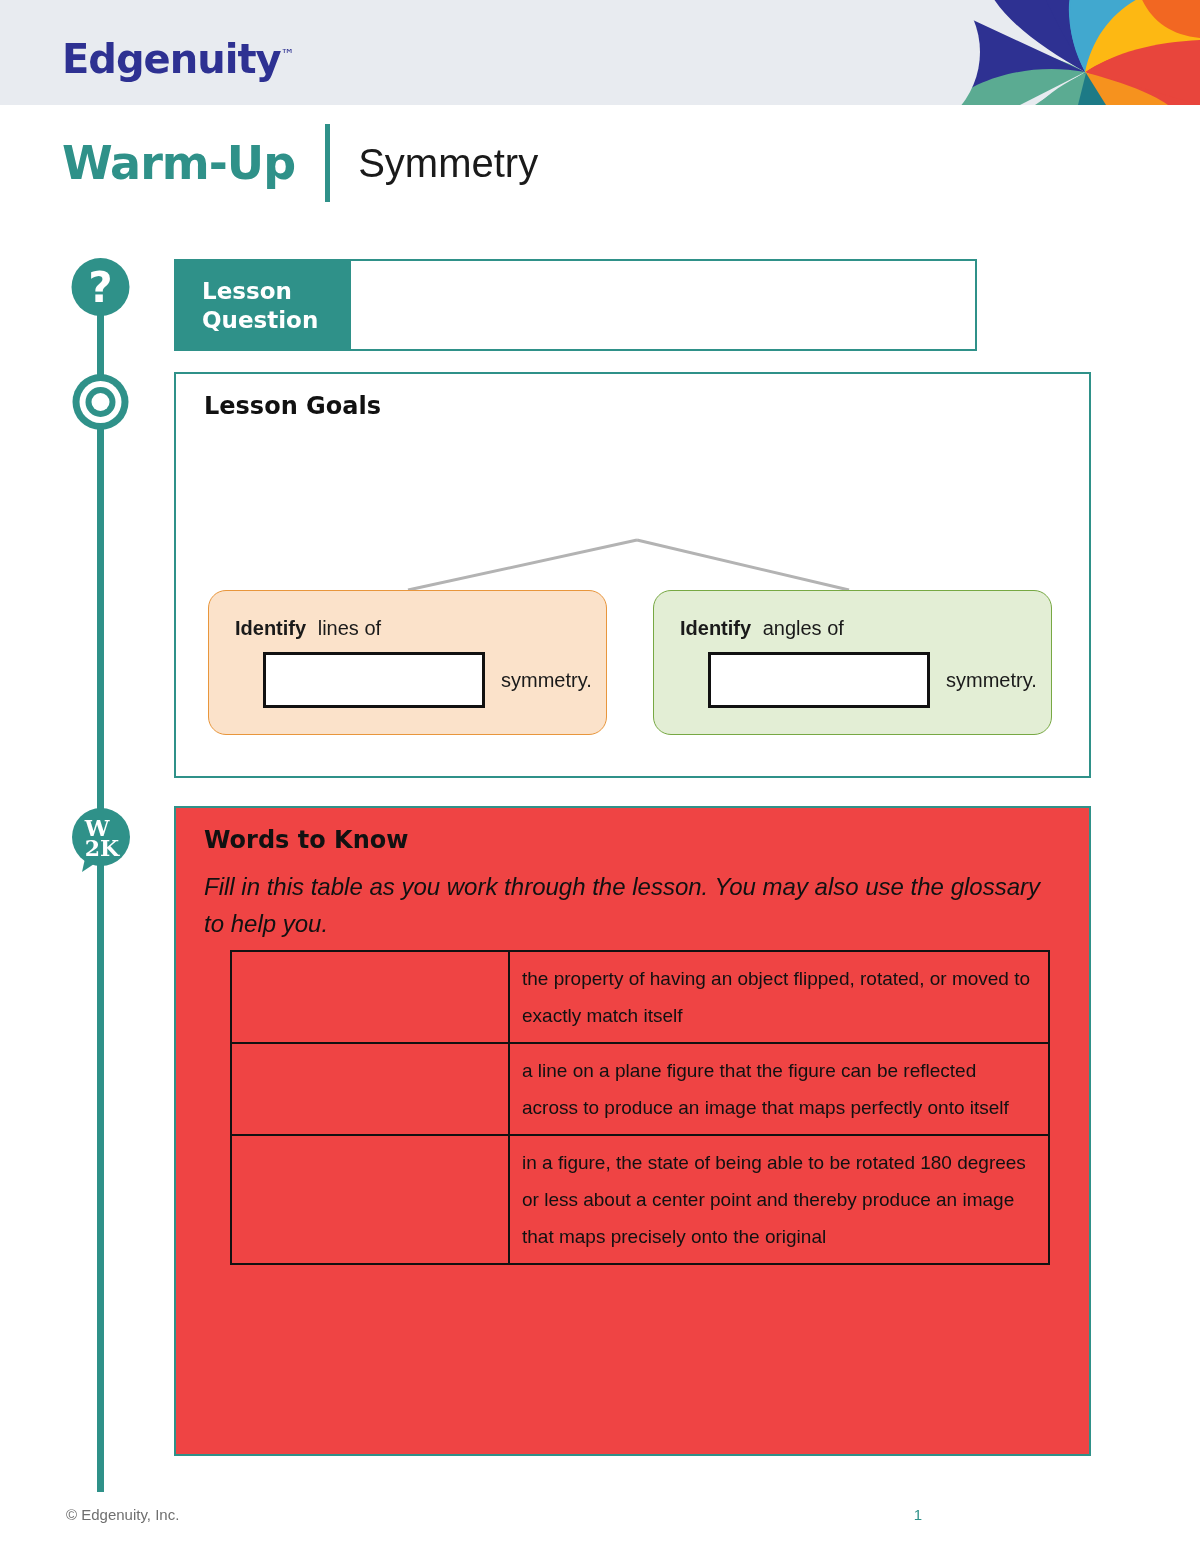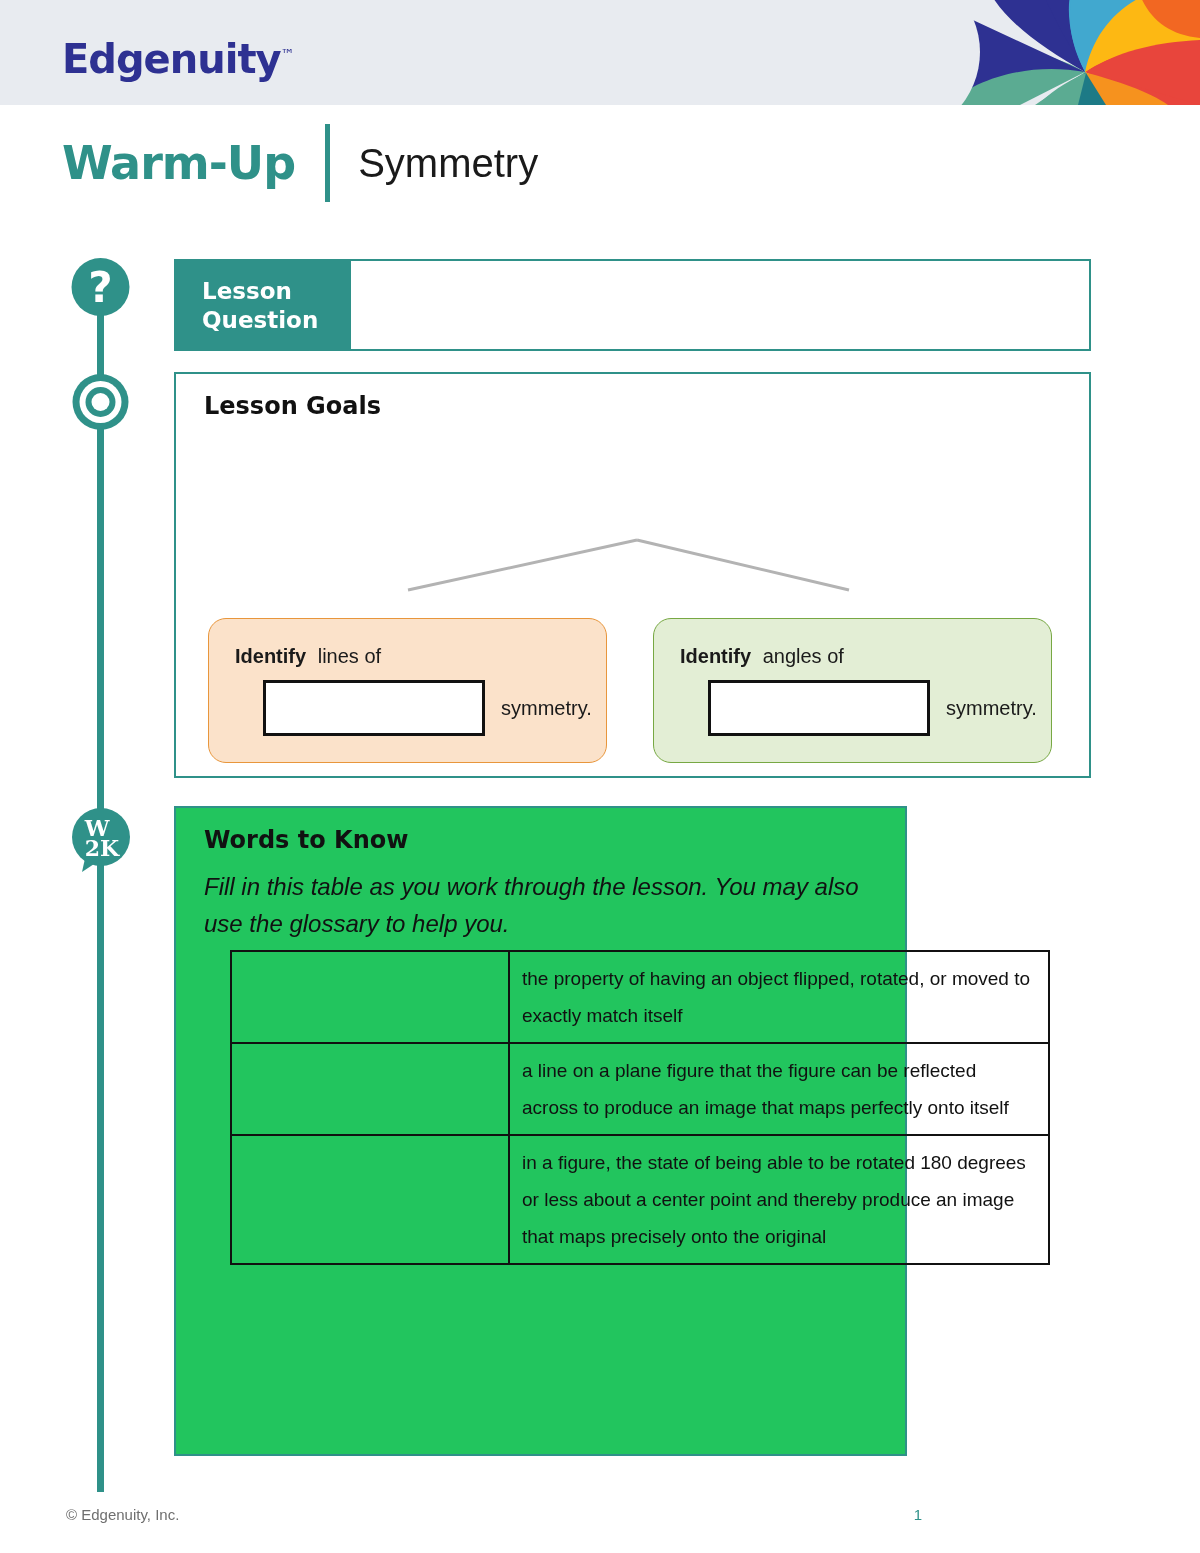--- a/index.html
+++ b/index.html
@@ -81,21 +81,21 @@
   }
   .rail-icon {
     position: absolute;
     z-index: 5;
   }
 
   
   .lesson-question {
     position: absolute;
     left: 174px; top: 259px;
-    width: 917px; height: 92px;
+    width: 803px; height: 92px;
     border: 2px solid #2f9189;
     box-sizing: border-box;
     display: flex;
     background: #ffffff;
   }
   .lq-label {
     width: 175px;
     background: #2f9189;
     color: #ffffff;
     font-size: 23px;
@@ -141,21 +141,20 @@
     font-size: 20px;
   }
   .goal-sub {
     position: absolute;
     top: 216px;
     width: 399px; height: 145px;
     border-radius: 18px;
     box-sizing: border-box;
     padding: 26px 0 0 26px;
     font-size: 20px;
-    margin-top: 28px;
   }
   .goal-sub.left {
     left: 32px;
     background: #fbe2ca;
     border: 1.5px solid #e8963c;
   }
   .goal-sub.right {
     left: 477px;
     background: #e3eed5;
     border: 1.5px solid #77a843;
@@ -181,24 +180,24 @@
     width: 917px; height: 406px;
     pointer-events: none;
   }
 
   .bold { font-weight: bold; }
 
   
   .w2k-panel {
     position: absolute;
     left: 174px; top: 806px;
-    width: 733px; height: 650px;
+    width: 917px; height: 650px;
     border: 2px solid #2f9189;
     box-sizing: border-box;
-    background: #22c55e;
+    background: #ef4444;
   }
   .w2k-intro {
     font-style: italic;
     font-size: 24px;
     line-height: 1.55;
     margin: 14px 42px 0 28px;
     color: #111111;
   }
   .w2k-table {
     position: absolute;

